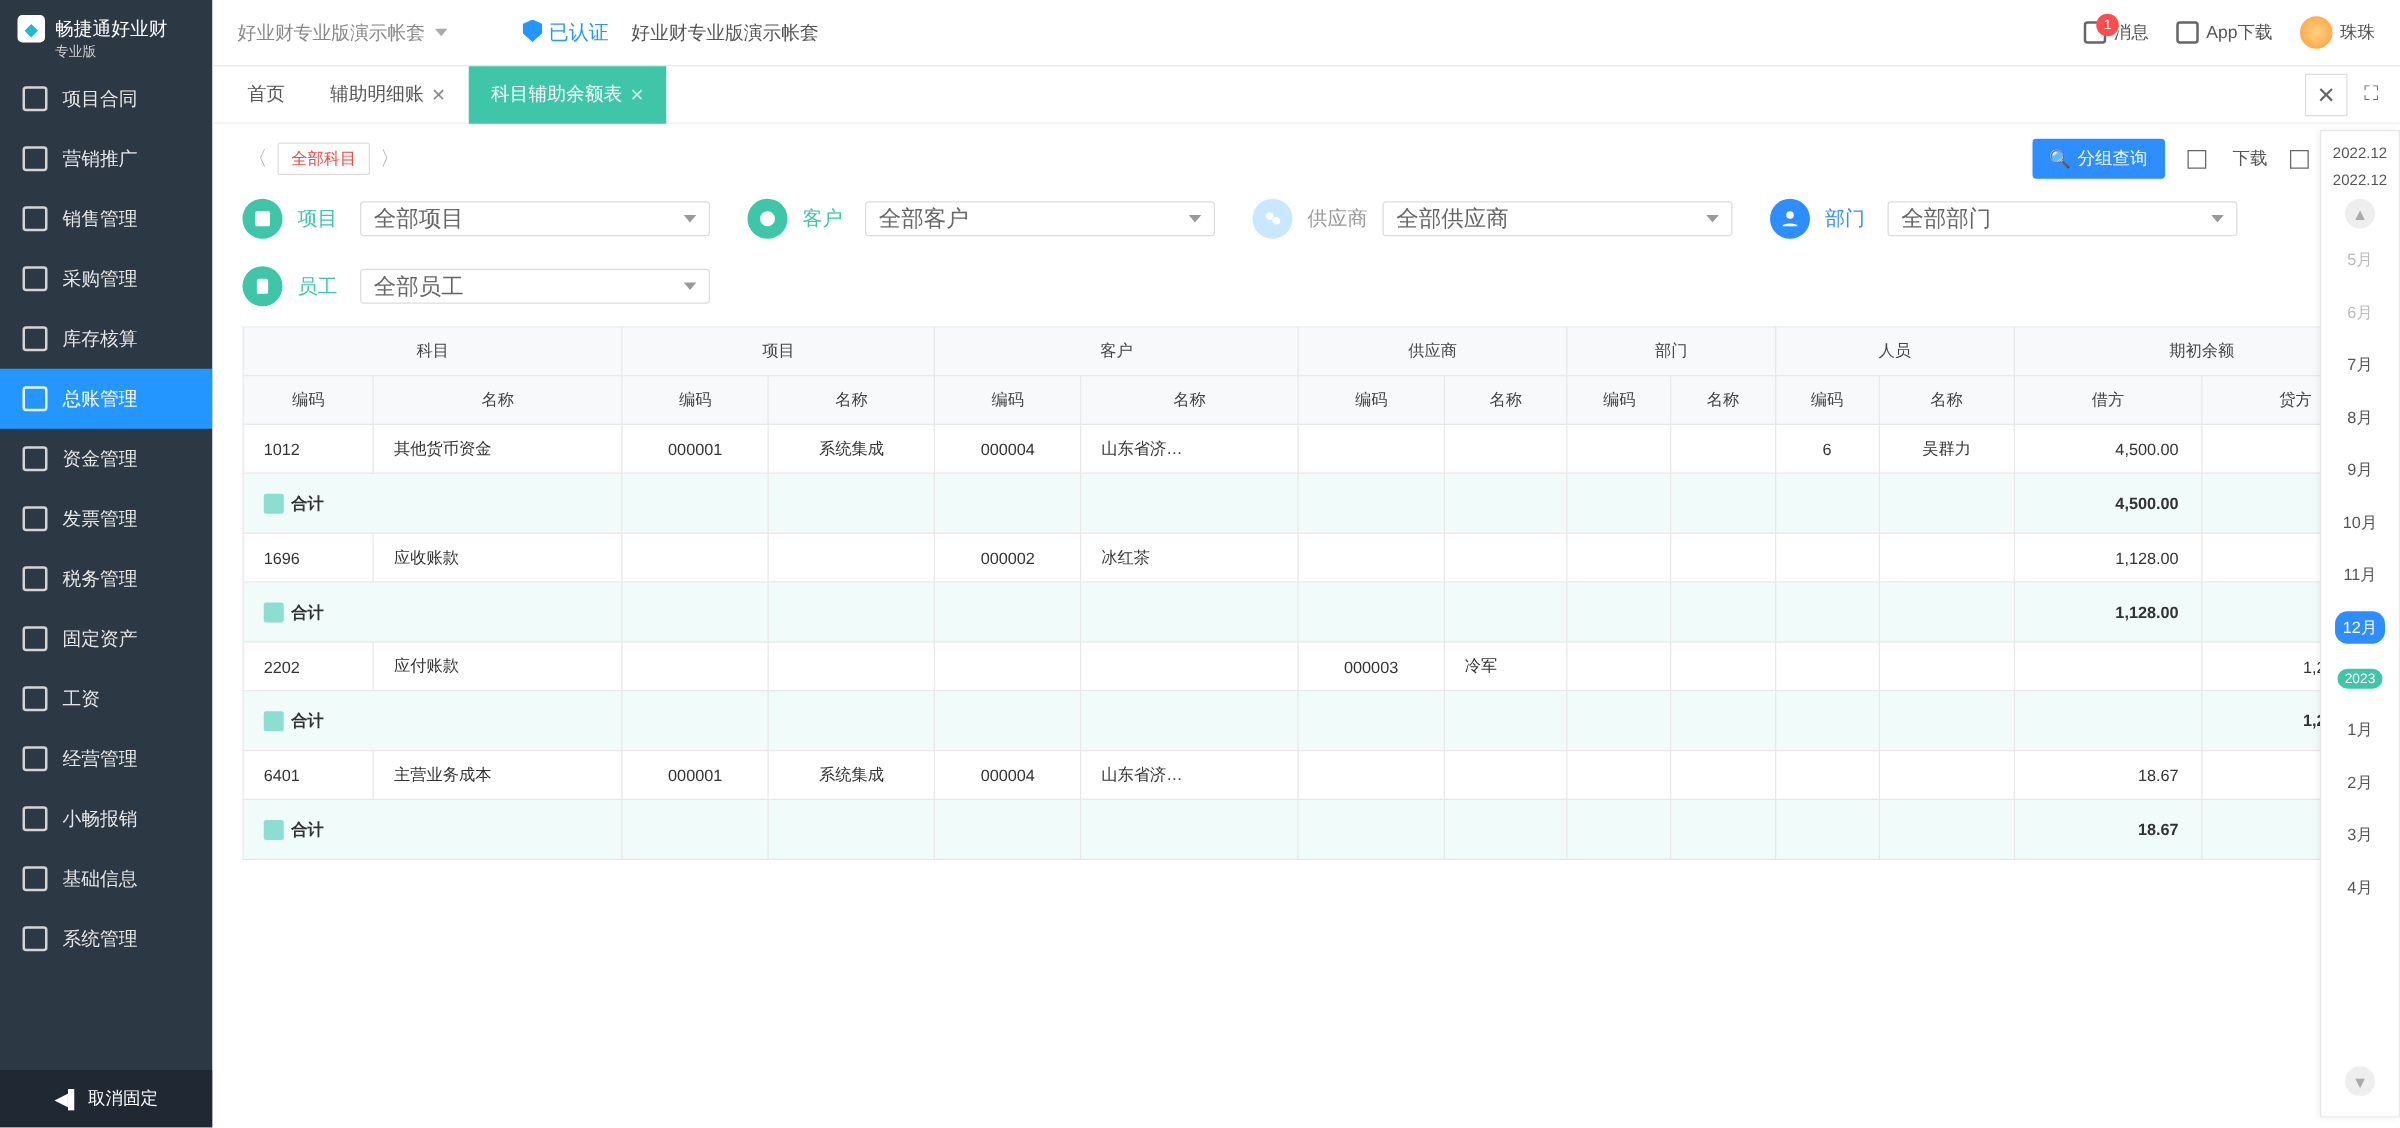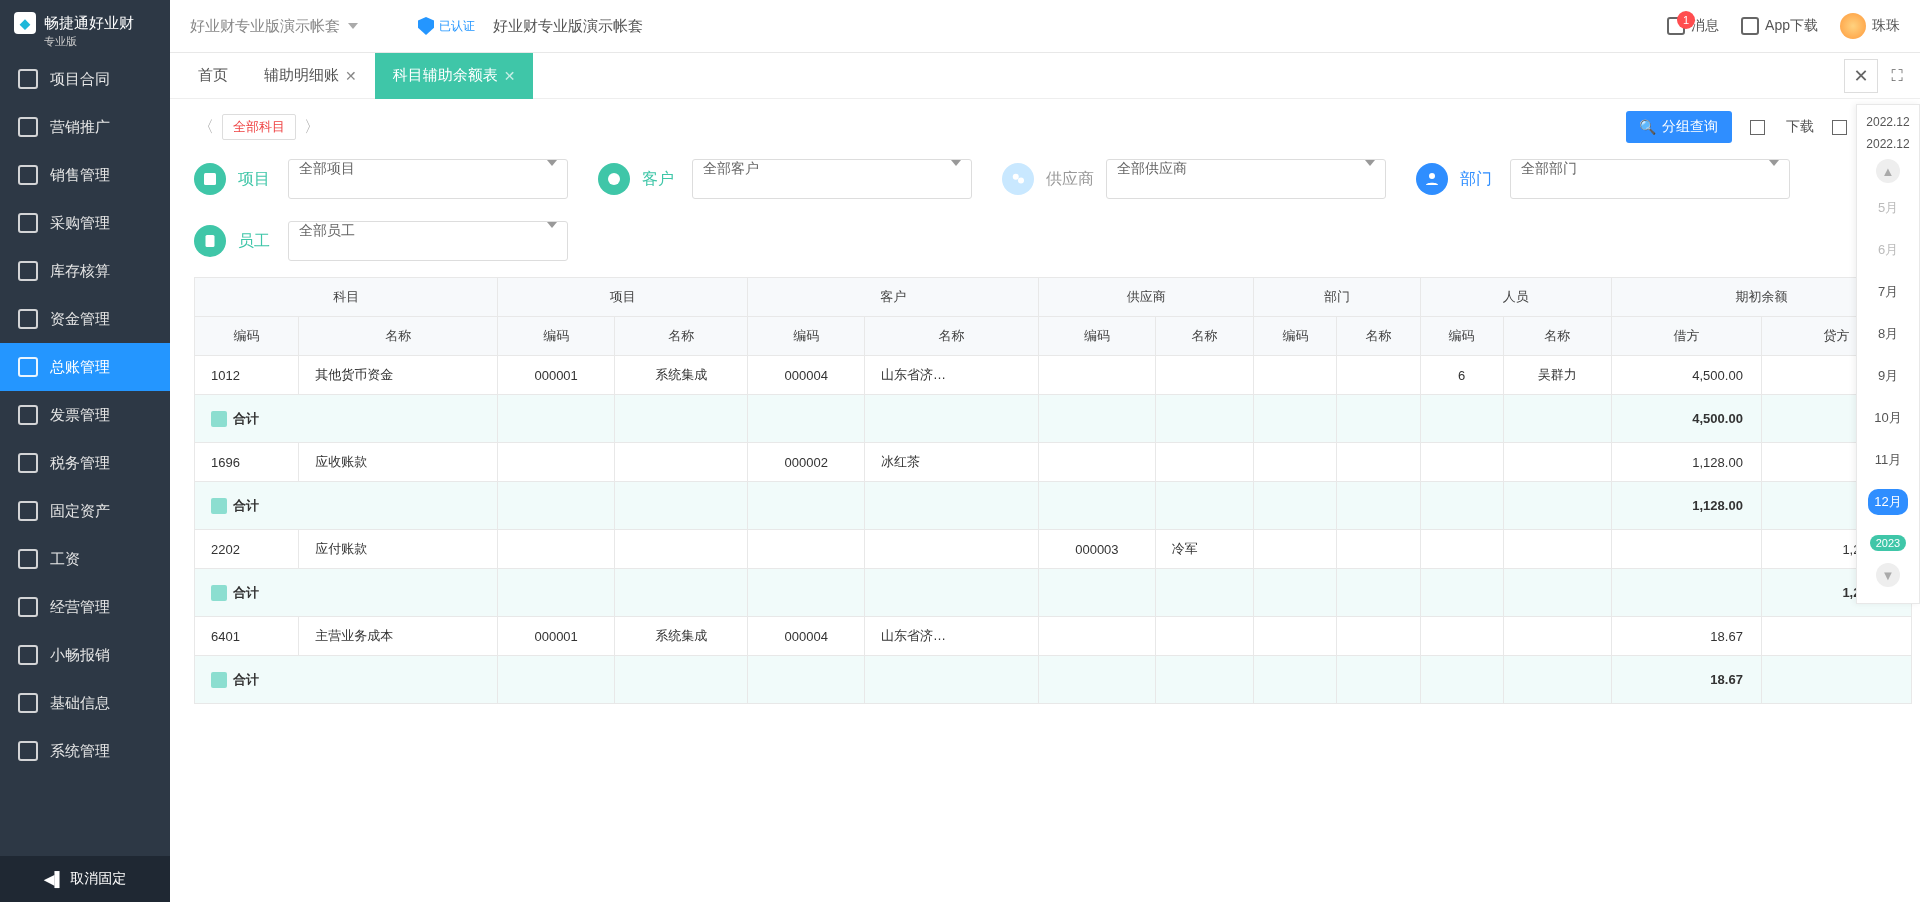--- a/index.html
+++ b/index.html
@@ -22,21 +22,21 @@
 .unpin { display: flex; align-items: center; justify-content: center; gap: 6px; padding: 14px; background: #1f2833; cursor: pointer; font-size: 14px; }
 
 
 .main { flex: 1; display: flex; flex-direction: column; background: #fff; position: relative; }
 
 
 .hdr { height: 53px; border-bottom: 1px solid #e8e8e8; display: flex; align-items: center; padding: 0 20px; gap: 8px; }
 .hdr-left { display: flex; align-items: center; gap: 18px; color: #888; font-size: 15px; }
 .acct-sel { display: flex; align-items: center; gap: 8px; cursor: pointer; min-width:210px;}
 .chev-d { width: 0; height: 0; border-left: 5px solid transparent; border-right: 5px solid transparent; border-top: 6px solid #aaa; }
-.verified { display: flex; align-items: center; gap: 5px; color: #2496ff; font-size: 12px; }
+.verified { display: flex; align-items: flex-start; gap: 5px; color: #2496ff; font-size: 16px; }
 .shield { width: 16px; height: 18px; background: #2496ff; clip-path: polygon(50% 0,100% 20%,100% 60%,50% 100%,0 60%,0 20%); position:relative;}
 .hdr-right { margin-left: auto; display: flex; align-items: center; gap: 22px; }
 .hdr-btn { display: flex; align-items: center; gap: 6px; color: #555; cursor: pointer; font-size: 14px; position: relative; }
 .badge { position: absolute; top: -6px; left: 10px; background: #ff4d4f; color: #fff; border-radius: 50%; width: 18px; height: 18px; font-size: 11px; display: flex; align-items: center; justify-content: center; }
 .avatar { width: 26px; height: 26px; background: radial-gradient(circle,#ffd27f,#ff9a3c); border-radius: 50%; }
 .ico-o { width: 18px; height: 18px; border: 2px solid #666; border-radius: 3px; }
 
 
 .tabs-row { height: 46px; display: flex; align-items: center; border-bottom: 1px solid #eee; padding-left: 10px; position:relative;}
 .tab { padding: 0 18px; height: 46px; display: flex; align-items: center; gap: 6px; font-size: 15px; cursor: pointer; color: #555; }
@@ -59,37 +59,37 @@
 
 .filters { padding: 4px 24px 16px; display: flex; flex-wrap: wrap; gap: 22px 30px; align-items: center; }
 .f-item{display:flex;align-items:center;gap:12px;}
 .f-ico{width:32px;height:32px;border-radius:50%;background:#3fc6a8;display:flex;align-items:center;justify-content:center;}
 .f-ico svg{width:18px;height:18px;fill:#fff;}
 .f-ico.blue{background:#2f8eff;}
 .f-ico.light{background:#c9e8ff;}
 .f-label{color:#3fc6a8;font-size:16px;min-width:38px;}
 .f-label.blue{color:#2f8eff;}
 .f-label.grey{color:#999;}
-.f-select{width:280px;height:40px;border:1px solid #ddd;border-radius:3px;padding:0 10px;display:flex;justify-content:space-between;color:#666;cursor:pointer;font-size:14px;}
+.f-select{width:280px;height:28px;border:1px solid #ddd;border-radius:3px;padding:0 10px;display:flex;align-items:center;justify-content:space-between;color:#666;cursor:pointer;font-size:18px;}
 .f-select .chev-d{border-top-color:#999;}
 
 
 .tbl-wrap{flex:1;overflow:auto;padding:0 8px 0 24px;position:relative;}
 table{border-collapse:collapse;width:100%;}
 th,td{border:1px solid #e8e8e8;padding:10px 8px;font-size:13px;text-align:center;white-space:nowrap;background:#fff;}
 th{background:#f7f9fb;font-weight:500;color:#444;}
 .num{text-align:right !important;padding-right:18px;}
 .txt{text-align:left !important;padding-left:16px;}
 tr.sub td{background:#f1fbfa;font-weight:700;height:48px;}
 tr.sub .lbl{display:flex;align-items:center;gap:6px;}
 .gift{width:16px;height:16px;background:#8cded0;border-radius:2px;display:inline-block;}
 .expand-h{position:absolute;right:10px;top:2px;width:20px;height:42px;display:flex;align-items:center;justify-content:center;color:#aaa;cursor:pointer;font-size:16px;}
 
 
-.period-panel{position:absolute;right:0;top:104px;width:64px;background:#fff;border:1px solid #e8e8e8;box-shadow:-2px 0 6px rgba(0,0,0,.06);display:flex;flex-direction:column;align-items:center;padding:6px 0 12px;height:500px;z-index:5;}
+.period-panel{position:absolute;right:0;top:104px;width:64px;background:#fff;border:1px solid #e8e8e8;box-shadow:-2px 0 6px rgba(0,0,0,.06);display:flex;flex-direction:column;align-items:center;padding:6px 0 12px;height:790px;z-index:5;}
 .period-hdr{font-size:12px;color:#555;padding:4px 0;cursor:pointer;}
 .period-list{flex:1;display:flex;flex-direction:column;align-items:center;gap:16px;margin-top:8px;overflow:hidden;}
 .pm{font-size:13px;color:#555;padding:4px 6px;cursor:pointer;border-radius:10px;min-width:34px;text-align:center;}
 .pm.disabled{color:#bbb;}
 .pm.active{background:#2f8eff;color:#fff;}
 .year-chip{background:#3fc6a8;color:#fff;font-size:11px;padding:2px 6px;border-radius:8px;margin:4px 0;}
 .p-arrow{width:24px;height:24px;border-radius:50%;background:#eee;color:#aaa;display:flex;align-items:center;justify-content:center;cursor:pointer;margin:4px 0;}
 </style>
 </head>
 <body>
@@ -116,27 +116,27 @@
           <span>销售管理</span>
         </div>
         <div class="side-item">
           <span class="side-ico"></span>
           <span>采购管理</span>
         </div>
         <div class="side-item">
           <span class="side-ico"></span>
           <span>库存核算</span>
         </div>
+        <div class="side-item active">
+          <span class="side-ico"></span>
+          <span>总账管理</span>
+        </div>
         <div class="side-item">
           <span class="side-ico"></span>
           <span>资金管理</span>
-        </div>
-        <div class="side-item active">
-          <span class="side-ico"></span>
-          <span>总账管理</span>
         </div>
         <div class="side-item">
           <span class="side-ico"></span>
           <span>发票管理</span>
         </div>
         <div class="side-item">
           <span class="side-ico"></span>
           <span>税务管理</span>
         </div>
         <div class="side-item">

